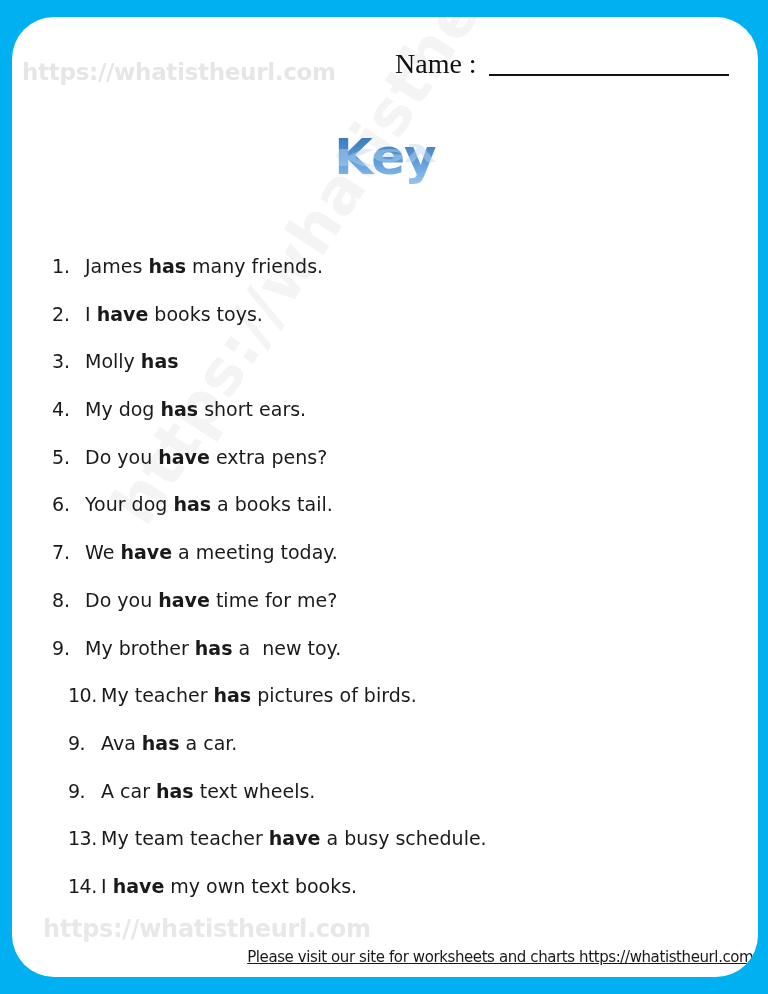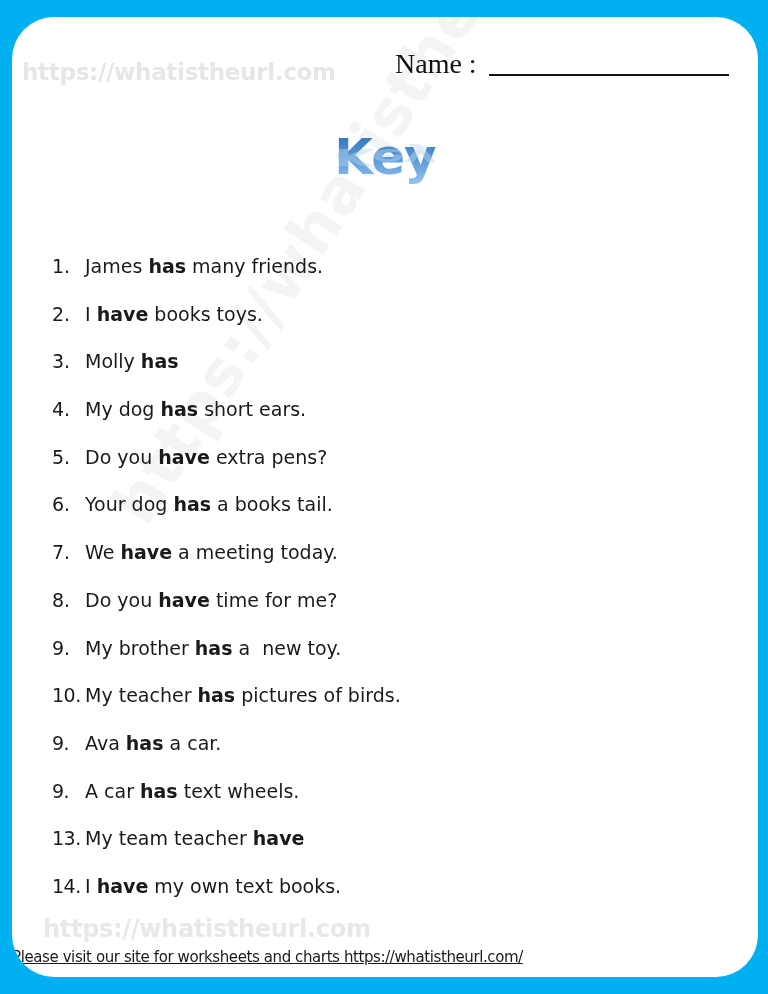--- a/index.html
+++ b/index.html
@@ -131,30 +131,31 @@
       color: #1a1a1a;
       white-space: pre;
     }
     .num {
       display: inline-block;
       width: 33px;
     }
     .num.wide {
       width: 33px;
       letter-spacing: -0.5px;
+      margin-left: 16px;
     }
     .verb {
       font-weight: bold;
     }
     .footer {
       position: absolute;
       left: 0;
       width: 746px;
       top: 930px;
-      text-align: left;
+      text-align: right;
     }
     .footer a {
       font-family: "DejaVu Sans", sans-serif;
       font-size: 15px;
       color: #1a1a1a;
       text-decoration: underline;
       letter-spacing: -0.4px;
     }
   </style>
 </head>
@@ -207,21 +208,21 @@
     <li class="answer">
       <span class="num wide">10.</span><span>My teacher </span><span class="verb">has</span><span> pictures of birds.</span>
     </li>
     <li class="answer">
       <span class="num wide">9.</span><span>Ava </span><span class="verb">has</span><span> a car.</span>
     </li>
     <li class="answer">
       <span class="num wide">9.</span><span>A car </span><span class="verb">has</span><span> text wheels.</span>
     </li>
     <li class="answer">
-      <span class="num wide">13.</span><span>My team teacher </span><span class="verb">have</span>
+      <span class="num wide">13.</span><span>My team teacher </span><span class="verb">have</span><span> a busy schedule.</span>
     </li>
     <li class="answer">
       <span class="num wide">14.</span><span>I </span><span class="verb">have</span><span> my own text books.</span>
     </li>
   </ol>
 
   <div class="footer">
     <a>Please visit our site for worksheets and charts https://whatistheurl.com/</a>
   </div>
 </div>

